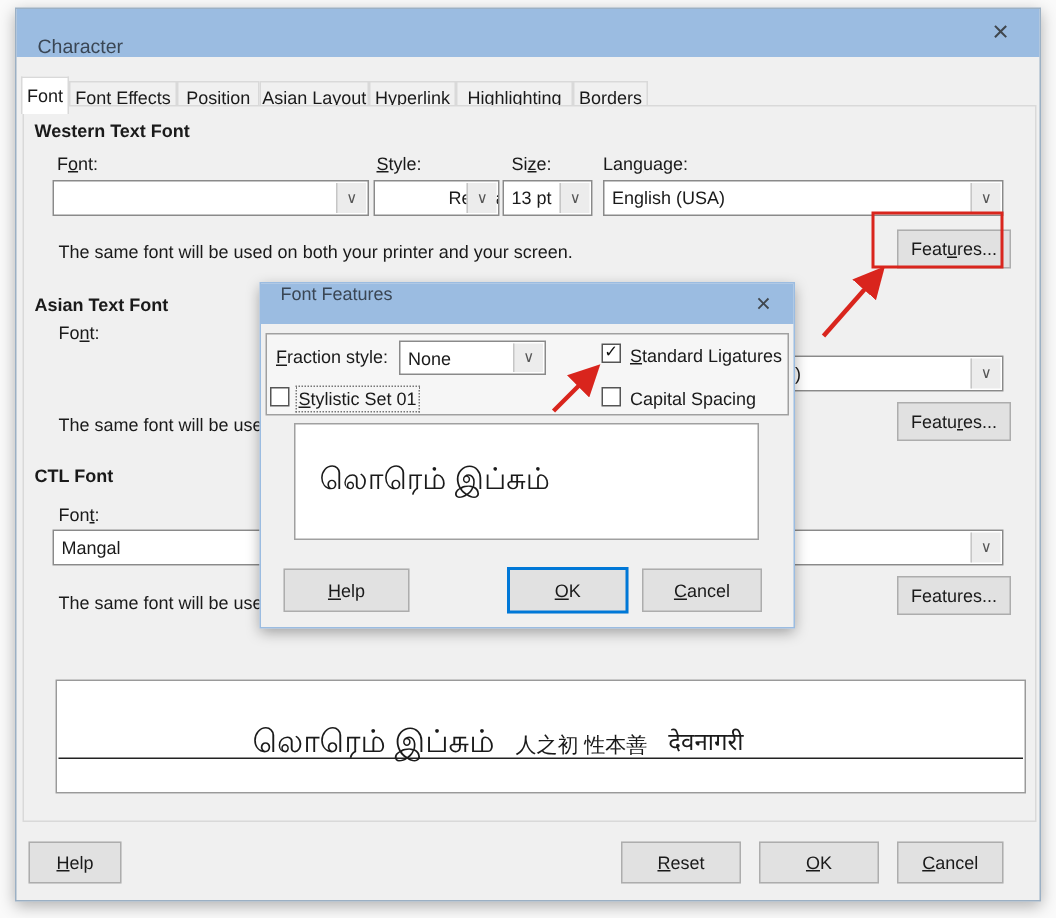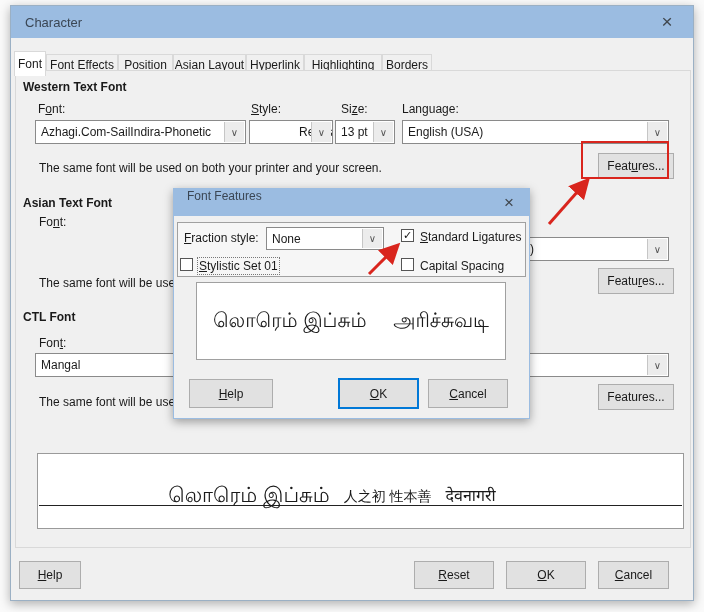--- a/index.html
+++ b/index.html
@@ -13,21 +13,21 @@
   .abs{position:absolute;}
   
   .main-dialog{
     left:10px;top:5px;width:684px;height:596px;
     background:#f0f0f0;border:1px solid #9bb0c4;
     box-shadow:0 3px 10px rgba(0,0,0,.30);
     box-sizing:border-box;
   }
   .titlebar{
     left:0;top:0;right:0;height:32px;background:#9bbce1;
-    display:flex;align-items:center;
+    display:flex;align-items:flex-end;
   }
   .titlebar .title{margin-left:14px;font-size:13px;color:#3a4654;}
   .close-btn{
     position:absolute;right:8px;top:0;width:36px;height:32px;
     display:flex;align-items:center;justify-content:center;
     font-size:19px;color:#40474e;cursor:default;
   }
   
   .tab{
     position:absolute;top:48px;height:21px;background:#f0f0f0;
@@ -146,21 +146,20 @@
   <div class="abs tab-frame"></div>
 
   <div class="abs lbl sec-title" style="left:12px;top:74px;">Western Text Font</div>
 
   <div class="abs lbl" style="left:27px;top:96px;"><span>F</span><span class="mn">o</span><span>nt:</span></div>
   <div class="abs lbl" style="left:240px;top:96px;"><span></span><span class="mn">S</span><span>tyle:</span></div>
   <div class="abs lbl" style="left:330px;top:96px;"><span>Si</span><span class="mn">z</span><span>e:</span></div>
   <div class="abs lbl" style="left:391px;top:96px;"><span>Lan</span><span class="mn">g</span><span>uage:</span></div>
 
   <div class="dd" style="left:24px;top:114px;width:211px;height:24px;">
-    <span class="dd-text">Azhagi.Com-SailIndira-Phonetic</span>
     <span class="dd-btn">
         <span>∨</span>
       </span>
   </div>
   <div class="dd" style="left:238px;top:114px;width:84px;height:24px;padding-left:44px;">
     <span class="dd-text">Regular</span>
     <span class="dd-btn">
         <span>∨</span>
       </span>
   </div>
@@ -246,41 +245,40 @@
 
 <div class="abs ff-dialog">
   <div class="abs ff-titlebar">
     <span class="title">Font Features</span>
   </div>
   <div class="close-btn" style="height:27px;right:2px;font-size:17px;">×</div>
 
   <div class="abs ff-frame"></div>
 
   <div class="abs lbl" style="left:10px;top:42px;"><span class="mn">F</span><span>raction style:</span></div>
-  <div class="dd" style="left:92px;top:38px;width:118px;height:23px;">
+  <div class="dd" style="left:92px;top:38px;width:98px;height:23px;">
     <span class="dd-text">None</span>
     <span class="dd-btn">
         <span>∨</span>
       </span>
   </div>
 
   <span class="cb" style="left:227px;top:40px;">
     <span>✓</span>
   </span>
   <div class="abs lbl" style="left:246px;top:41px;"><span class="mn">S</span><span>tandard Ligatures</span></div>
 
   <span class="cb" style="left:6px;top:69px;"></span>
   <div class="abs lbl focus-dotted" style="left:25px;top:70px;"><span class="mn">S</span><span>tylistic Set 01</span></div>
 
   <span class="cb" style="left:227px;top:69px;"></span>
   <div class="abs lbl" style="left:246px;top:70px;">Capital Spacing</div>
 
   <div class="abs ff-preview">
     <span>லொரெம் இப்சும்</span>
-    <span>அரிச்சுவடி</span>
   </div>
 
   <div class="btn" style="left:15px;top:190px;width:84px;height:29px;">
     <span><span class="mn">H</span><span>elp</span></span>
   </div>
   <div class="btn default" style="left:164px;top:189px;width:81px;height:31px;">
     <span><span class="mn">O</span><span>K</span></span>
   </div>
   <div class="btn" style="left:254px;top:190px;width:80px;height:29px;">
     <span><span class="mn">C</span><span>ancel</span></span>

